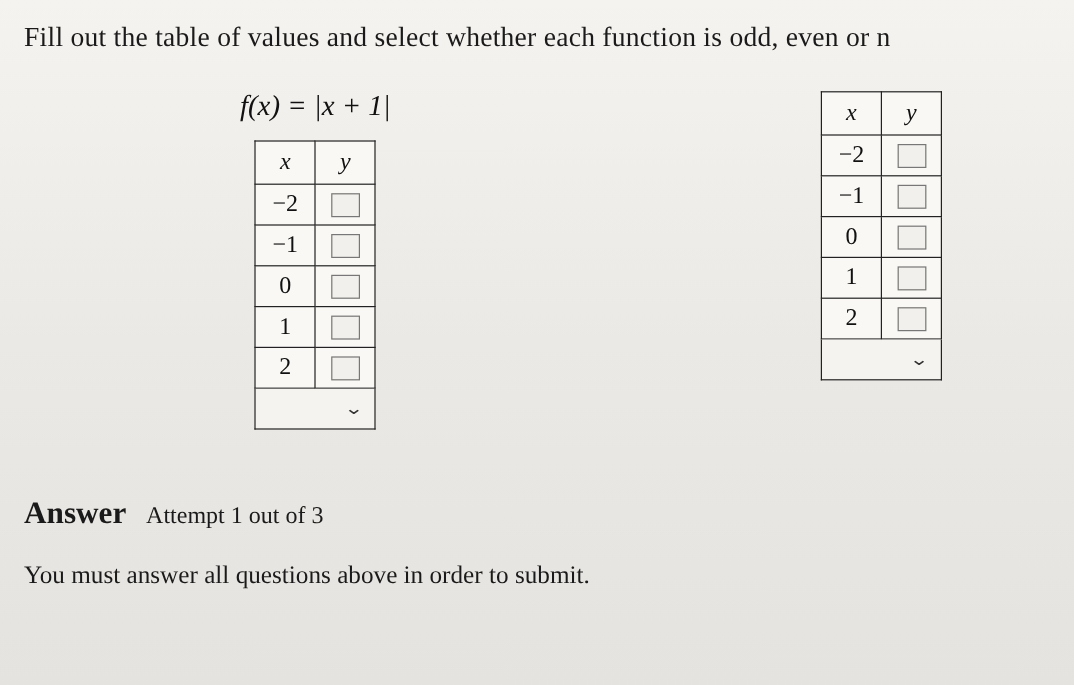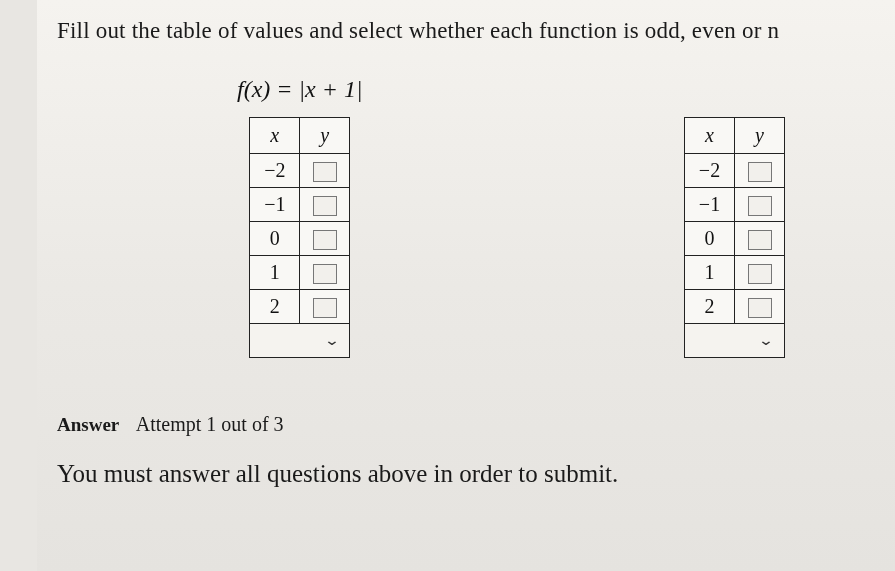--- a/index.html
+++ b/index.html
@@ -10,34 +10,32 @@
     background: #e8e6e2;
     width: 895px;
     height: 571px;
     overflow: hidden;
     position: relative;
   }
   .page {
     padding: 18px 20px;
     background: linear-gradient(180deg, #f5f3ef 0%, #ebe9e5 50%, #e5e3df 100%);
     height: 100%;
-    margin-left: 37px;
   }
   .instruction {
     font-size: 23px;
     color: #1a1a1a;
     margin-bottom: 32px;
     letter-spacing: 0.2px;
   }
   .tables-row {
     display: flex;
     justify-content: space-between;
     padding: 0 130px 0 180px;
     margin-bottom: 55px;
-    align-items: flex-end;
   }
   .func-block {
     display: flex;
     flex-direction: column;
     align-items: center;
   }
   .func-block.right {
     align-items: center;
     margin-right: -40px;
   }
@@ -84,28 +82,28 @@
     color: #333;
     transform: scaleX(1.4);
   }
   .answer-line {
     font-size: 18px;
     color: #1a1a1a;
     margin-bottom: 24px;
   }
   .answer-line .bold {
     font-weight: bold;
-    font-size: 19px;
+    font-size: 26px;
     margin-right: 12px;
   }
   .answer-line .attempt {
     font-size: 20px;
   }
   .submit-msg {
-    font-size: 25px;
+    font-size: 21px;
     color: #1a1a1a;
   }
   .table-container {
     display: flex;
     flex-direction: column;
   }
   .dd-attached {
     width: 100%;
     height: 34px;
     border: 1.5px solid #222;

